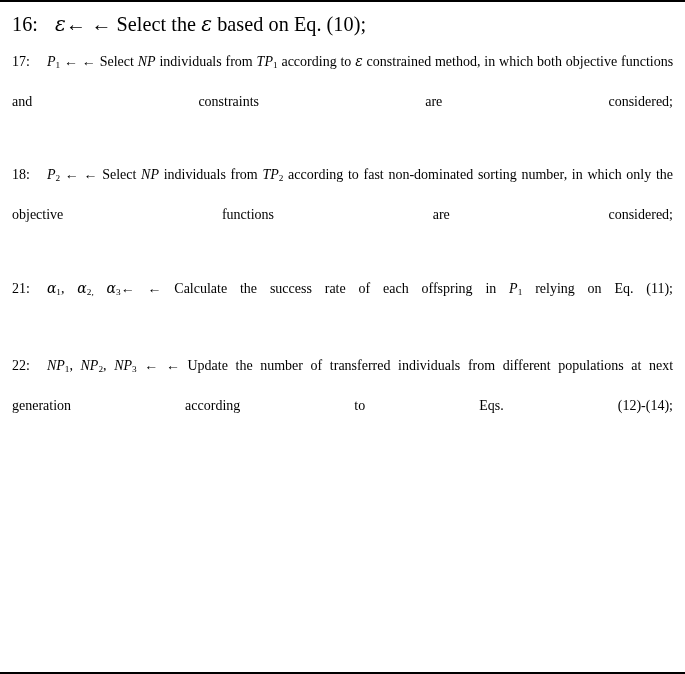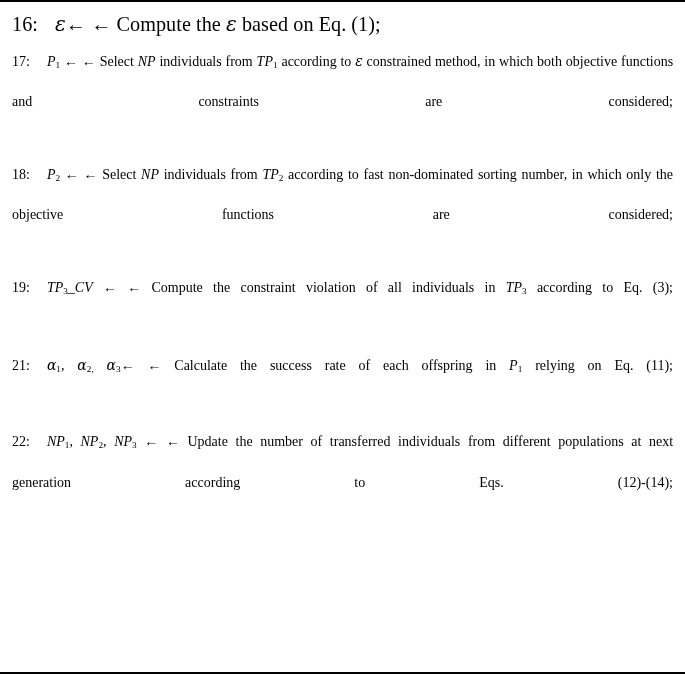--- a/index.html
+++ b/index.html
@@ -64,27 +64,26 @@
 
   .arrow { font-style: normal; }
 
   .greek { font-style: italic; font-family: "DejaVu Serif", serif; }
 </style>
 </head>
 <body>
 
 <div id="algorithm-block">
 
-  <div class="line"><span class="num">16:</span><span class="gap-c"></span><i class="greek">ε</i><span class="arrow">←</span>&nbsp;<span>← Compute the</span>&nbsp;<i class="greek">ε</i>&nbsp;<span>based on Eq. (1);</span></div>
+  <div class="line"><span class="num">16:</span><span class="gap-c"></span><i class="greek">ε</i><span class="arrow">←</span>&nbsp;<span>← Select the</span>&nbsp;<i class="greek">ε</i>&nbsp;<span>based on Eq. (10);</span></div>
 
   <div class="wrap"><span class="num">17:</span><span class="gap-c"></span><i class="v">P</i><sub class="up">1</sub> <span class="arrow">←</span> <span>← Select</span> <i class="v">NP</i> <span>individuals from</span> <i class="v">TP</i><sub class="up">1</sub> <span>according to</span> <i class="greek">ε</i> <span>constrained method, in which both objective functions and constraints are considered;</span></div>
 
   <div class="wrap"><span class="num">18:</span><span class="gap-c"></span><i class="v">P</i><sub class="up">2</sub> <span class="arrow">←</span> <span>← Select</span> <i class="v">NP</i> <span>individuals from</span> <i class="v">TP</i><sub class="up">2</sub> <span>according to fast non-dominated sorting number, in which only the objective functions are considered;</span></div>
 
-  <div class="wrap"><span class="num">19:</span><span class="gap-c"></span><i class="v">TP</i><sub class="up">3</sub><i class="v">_CV</i> <span class="arrow">←</span> <span>← Compute the constraint violation of all individuals in</span> <i class="v">TP</i><sub class="up">3</sub> <span>according to Eq. (3);</span></div>
 
 
   <div class="wrap"><span class="num">21:</span><span class="gap-c"></span><i class="greek">α</i><sub class="up">1</sub><span>,</span> <i class="greek">α</i><sub class="up">2</sub><sub class="up">,</sub> <i class="greek">α</i><sub class="up">3</sub><span class="arrow">←</span> <span>← Calculate the success rate of each offspring in</span> <i class="v">P</i><sub class="up">1</sub> <span>relying on Eq. (11);</span></div>
 
   <div class="wrap"><span class="num">22:</span><span class="gap-c"></span><i class="v">NP</i><sub class="up">1</sub><span>,</span> <i class="v">NP</i><sub class="up">2</sub><span>,</span> <i class="v">NP</i><sub class="up">3</sub> <span class="arrow">←</span> <span>← Update the number of transferred individuals from different populations at next generation according to Eqs. (12)-(14);</span></div>
 
   <div class="wrap"><span class="gap-c"></span>    </div>
 
 </div>
 

